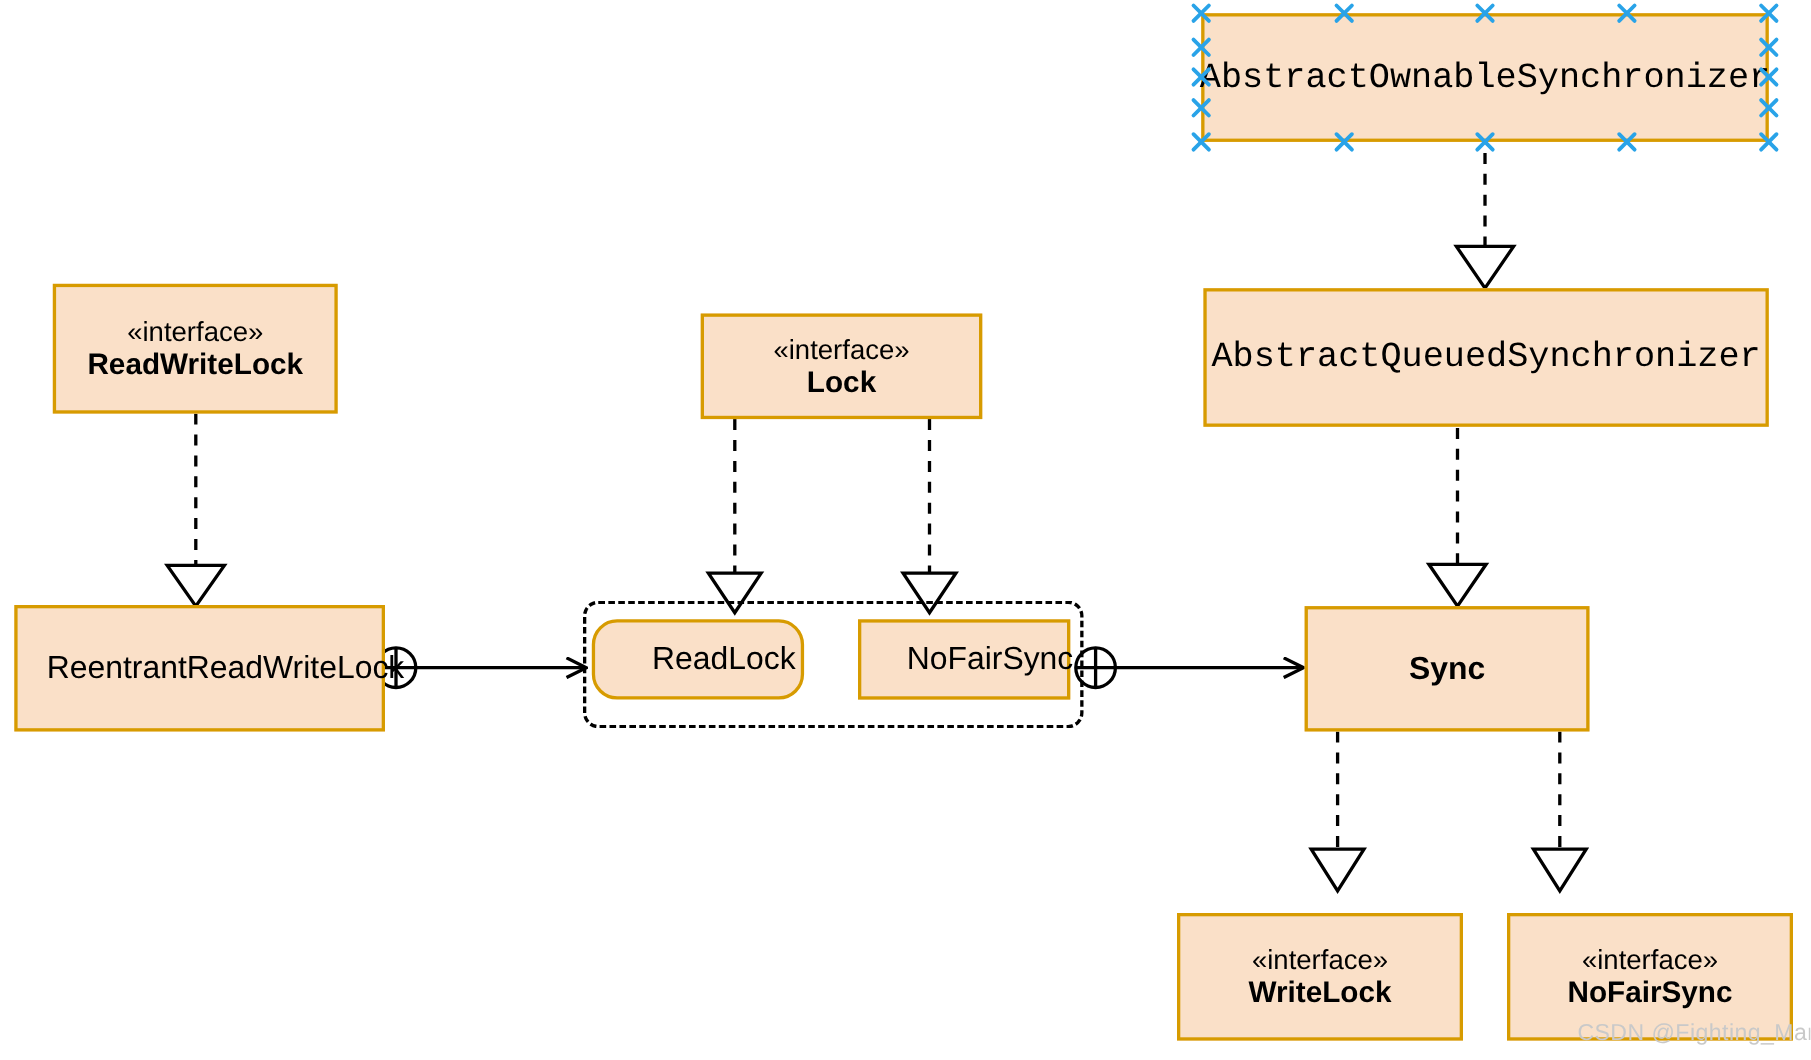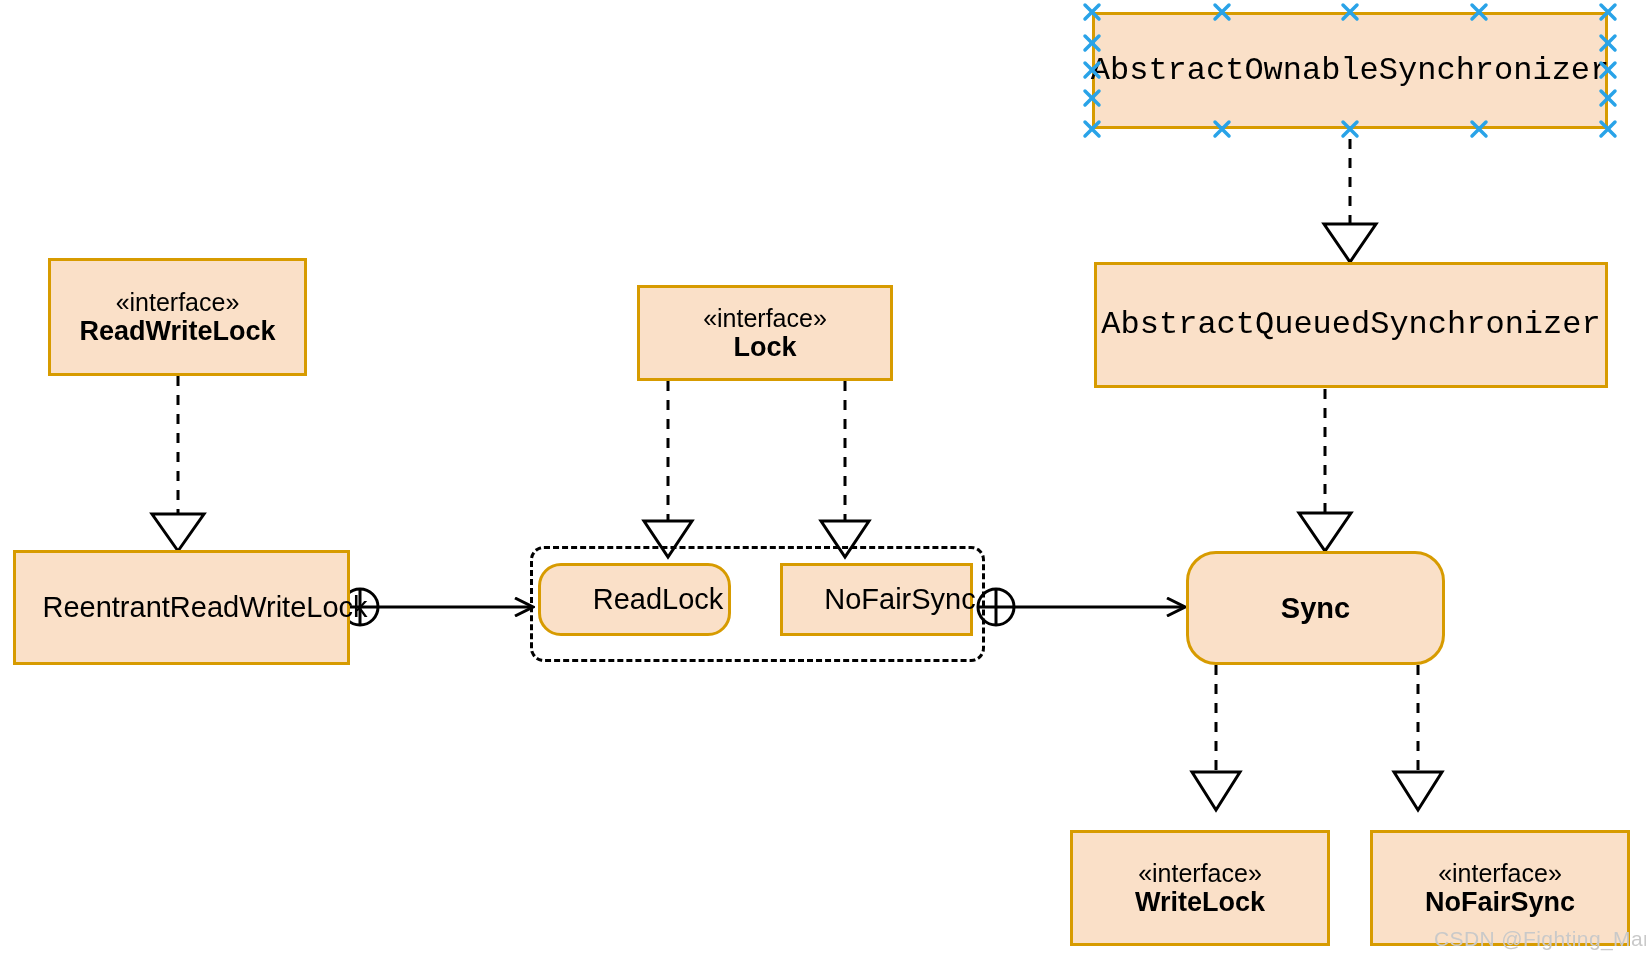--- a/index.html
+++ b/index.html
@@ -170,21 +170,21 @@
   </div>
 
   <div class="uml-box" style="left:538px; top:563px; width:193px; height:73px;border-radius:23px;">
     <div class="classname-plain">ReadLock</div>
   </div>
 
   <div class="uml-box" style="left:780px; top:563px; width:193px; height:73px;">
     <div class="classname-plain">NoFairSync</div>
   </div>
 
-  <div class="uml-box" style="left:1186px; top:551px; width:259px; height:114px;border-radius:30px;">
+  <div class="uml-box" style="left:1186px; top:551px; width:259px; height:114px;">
     <div class="classname-bold" style="font-size:29px;">Sync</div>
   </div>
 
   <div class="uml-box" style="left:1070px; top:830px; width:260px; height:116px;">
     <div class="stereotype">«interface»</div>
     <div class="classname-bold">WriteLock</div>
   </div>
 
   <div class="uml-box" style="left:1370px; top:830px; width:260px; height:116px;">
     <div class="stereotype">«interface»</div>

